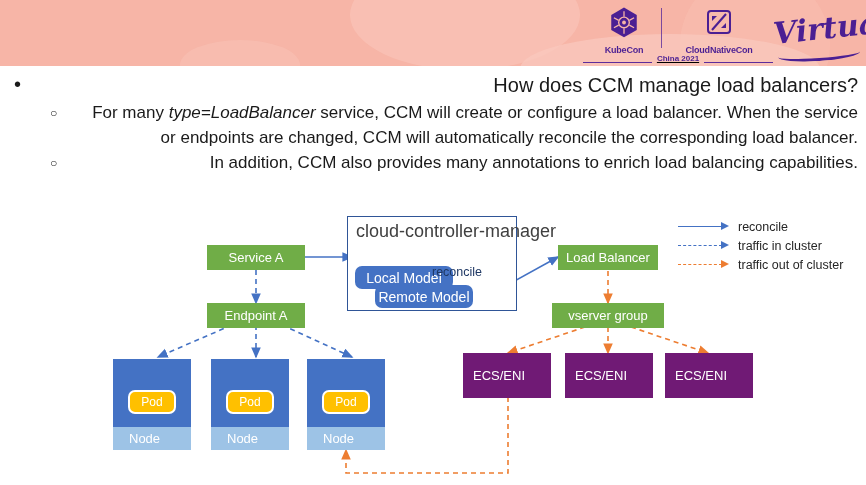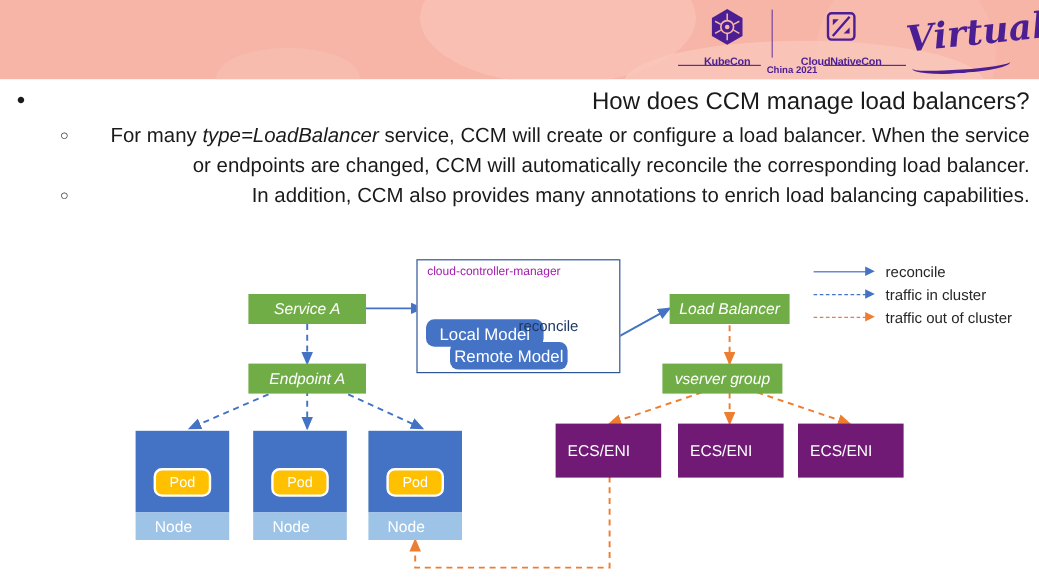--- a/index.html
+++ b/index.html
@@ -26,26 +26,26 @@
 
   .slide-title{
     position:absolute;left:40px;top:6px;
     font-size:38px;font-weight:bold;color:#ffffff;
     letter-spacing:-0.5px;
     font-family:"Liberation Sans", sans-serif;
     text-shadow:0 1px 0 rgba(200,120,110,.25);
     white-space:nowrap;
   }
 
-  .logos{position:absolute;left:555px;top:4px;width:290px;height:60px;}
+  .logos{position:absolute;left:573px;top:4px;width:290px;height:60px;}
   .logo-kubecon{position:absolute;left:18px;top:2px;width:66px;text-align:center;}
   .logo-cncon{position:absolute;left:96px;top:2px;width:100px;text-align:center;}
   .logo-sep{position:absolute;left:88px;top:4px;width:1px;height:40px;background:#5b2d9b;opacity:.8;}
   .logo-word{font-size:9px;font-weight:bold;color:#4b1f93;letter-spacing:-0.2px;margin-top:1px;}
-  .china-line{position:absolute;left:10px;top:50px;width:190px;display:flex;align-items:flex-start;gap:5px;}
+  .china-line{position:absolute;left:10px;top:50px;width:190px;display:flex;align-items:flex-end;gap:5px;text-decoration:underline;}
   .china-line .ln{flex:1;height:1px;background:#5b2d9b;}
   .china-txt{font-size:8px;font-weight:bold;color:#4b1f93;white-space:nowrap;}
   .virtual{
     position:absolute;left:200px;top:6px;
     font-family:"DejaVu Serif", serif;
     font-style:italic;font-weight:bold;
     font-size:30px;color:#4b1f93;
     transform:rotate(-6deg);
   }
   .virtual-swoosh{
@@ -58,33 +58,33 @@
   .bullets{position:absolute;left:8px;top:72px;width:850px;color:#1a1a1a;text-align:right;}
   .b1{position:relative;padding-left:26px;font-size:20px;line-height:26px;margin-bottom:2px;}
   .b1:before{content:"\2022";position:absolute;left:6px;top:-1px;font-size:20px;}
   .b2{position:relative;padding-left:66px;font-size:17px;line-height:25px;margin-bottom:0px;}
   .b2:before{content:"\25CB";position:absolute;left:42px;top:1px;font-size:12px;}
   .ital{font-style:italic;}
 
   
   .diagram{position:absolute;left:0;top:205px;width:866px;height:280px;}
   .box{position:absolute;box-sizing:border-box;display:flex;align-items:center;justify-content:center;color:#fff;}
-  .green{background:#70ad47;font-size:13px;font-style:italic;}
+  .green{background:#70ad47;font-size:13px;}
   .blue{background:#701a75;font-size:13px;}
   .blue-round{background:#4472c4;border-radius:7px;font-size:14px;}
   .nodebody{background:#4472c4;}
   .nodefoot{background:#9dc3e6;color:#ffffff;font-size:13px;display:flex;align-items:center;padding-left:16px;box-sizing:border-box;}
   .pod{
     position:absolute;background:#ffc000;border:2px solid #ffffff;border-radius:7px;
     color:#ffffff;font-size:12px;display:flex;align-items:center;justify-content:center;
   }
   .ccmbox{
     position:absolute;border:1.5px solid #2f5597;background:#ffffff;box-sizing:border-box;
   }
-  .ccmlabel{position:absolute;font-size:10px;color:#a21caf;white-space:nowrap;}
+  .ccmlabel{position:absolute;font-size:18px;color:#404040;white-space:nowrap;}
   .reconcile-lbl{position:absolute;font-size:12.5px;color:#1f3864;white-space:nowrap;}
 
   .legend{position:absolute;left:678px;top:12px;width:188px;}
   .leg-row{display:flex;align-items:center;height:19px;}
   .leg-txt{font-size:12.5px;color:#262626;margin-left:8px;white-space:nowrap;}
   .leg-line{position:relative;width:52px;height:10px;}
   .leg-line i{position:absolute;left:0;top:4px;width:44px;border-top-width:1.6px;}
   .leg-solid i{border-top-style:solid;border-top-color:#4472c4;}
   .leg-dash-b i{border-top-style:dashed;border-top-color:#4472c4;}
   .leg-dash-o i{border-top-style:dashed;border-top-color:#ed7d31;}
@@ -190,21 +190,21 @@
 
       <path d="M508 192 L508 268 L346 268 L346 245" stroke="#ed7d31" stroke-width="1.6" stroke-dasharray="5,4" fill="none" marker-end="url(#arrO)"></path>
     </svg>
 
     <div class="box green" style="left:207px;top:40px;width:98px;height:25px;">Service A</div>
 
     <div class="box green" style="left:207px;top:98px;width:98px;height:25px;">Endpoint A</div>
 
     <div class="box green" style="left:558px;top:40px;width:100px;height:25px;text-align:right;">Load Balancer</div>
 
-    <div class="box green" style="left:552px;top:98px;width:100px;height:25px;text-align:right;">vserver group</div>
+    <div class="box green" style="left:552px;top:98px;width:112px;height:25px;text-align:right;">vserver group</div>
 
     <div class="ccmbox" style="left:347px;top:11px;width:170px;height:95px;"></div>
     <div class="ccmlabel" style="left:356px;top:16px;">cloud-controller-manager</div>
 
     <div class="box blue-round" style="left:355px;top:41px;width:98px;height:23px;margin-top:20px;">Local Model</div>
 
     <div class="box blue-round" style="left:375px;top:80px;width:98px;height:23px;">Remote Model</div>
 
     <div class="reconcile-lbl" style="left:432px;top:60px;">reconcile</div>
 

